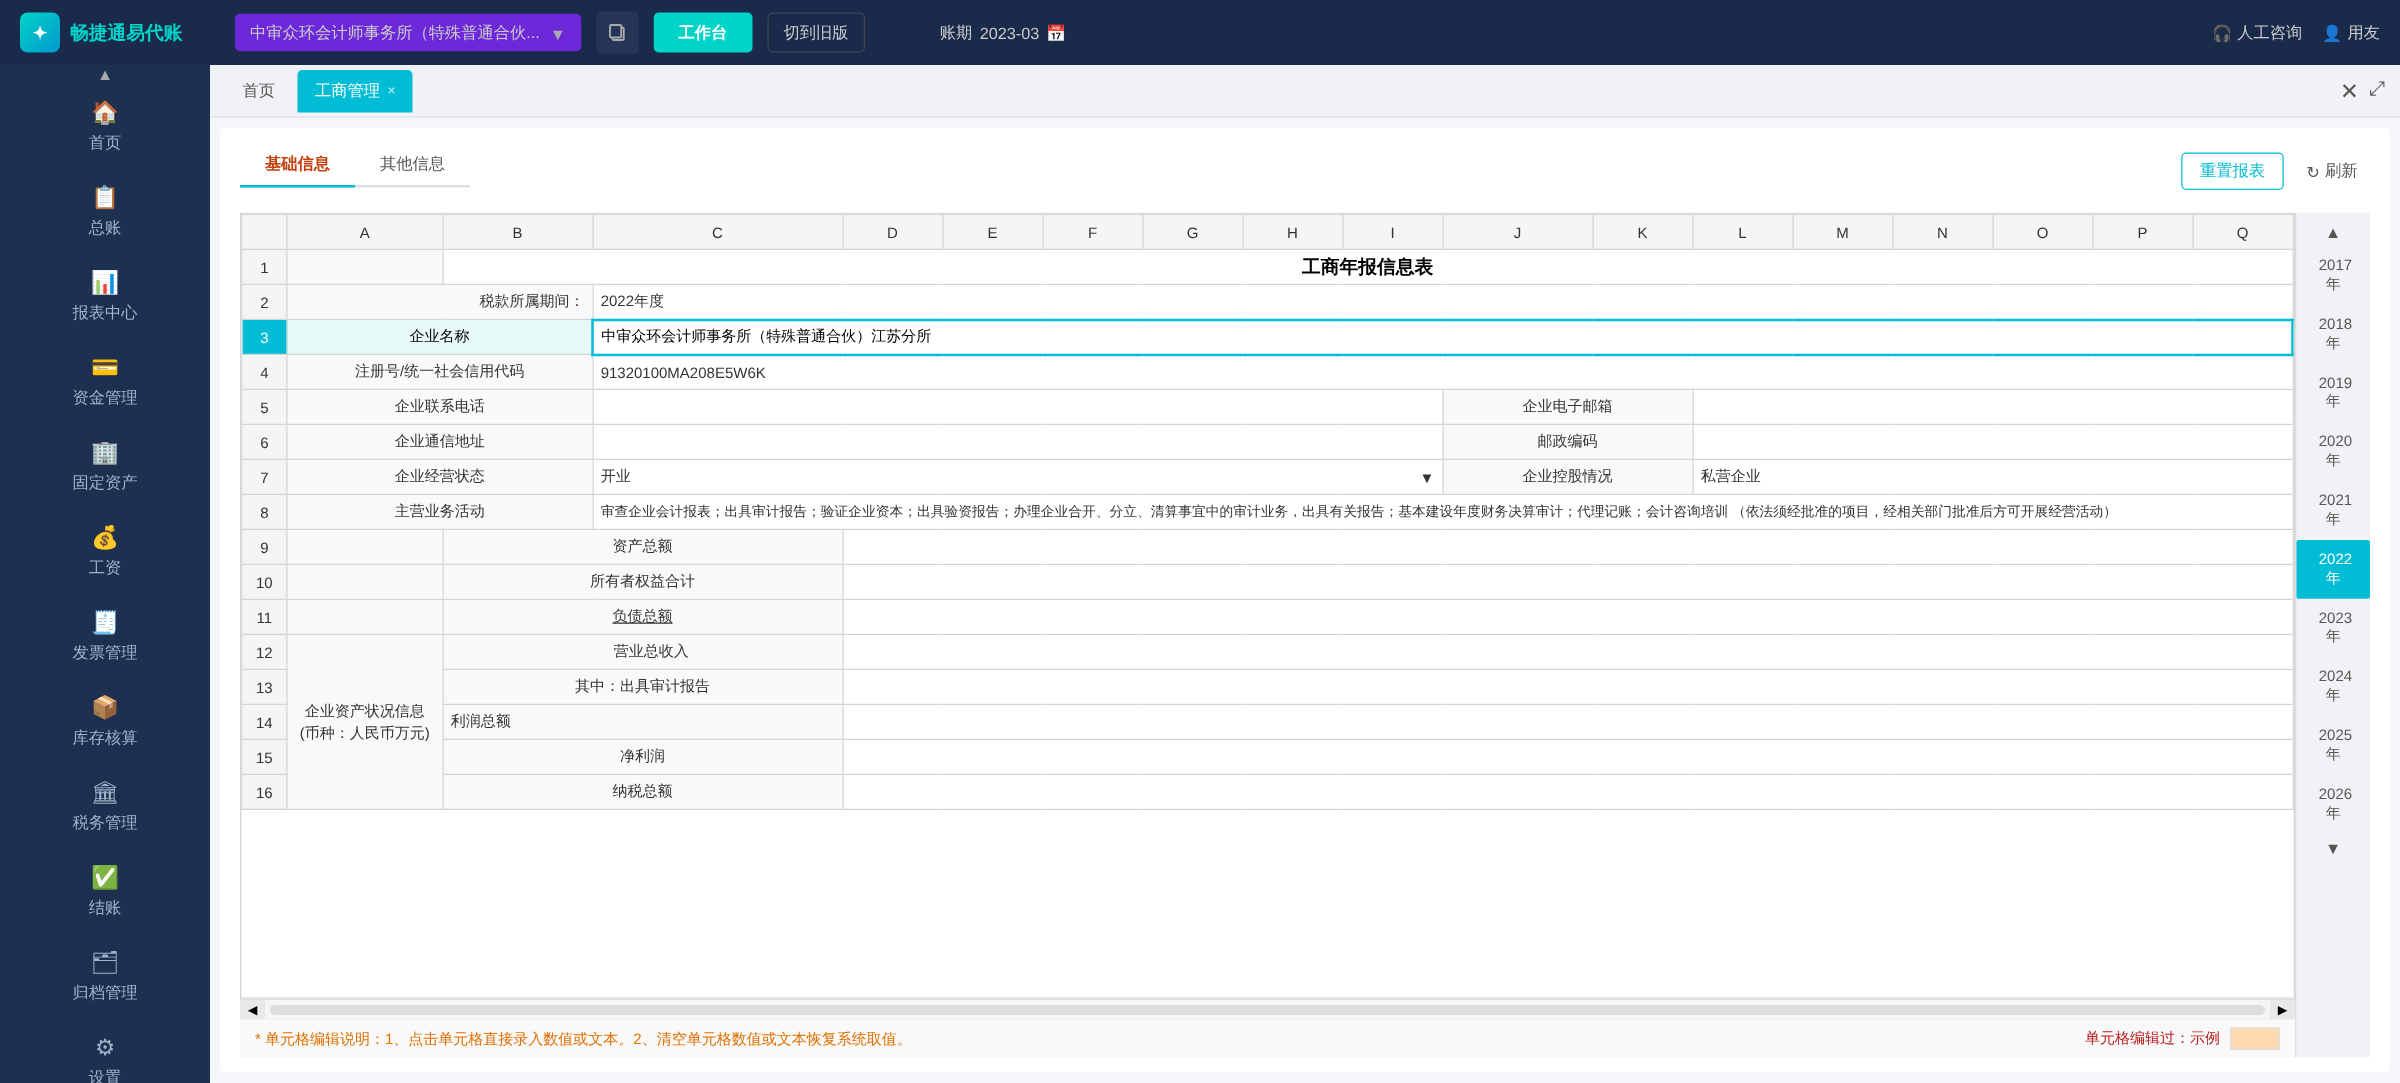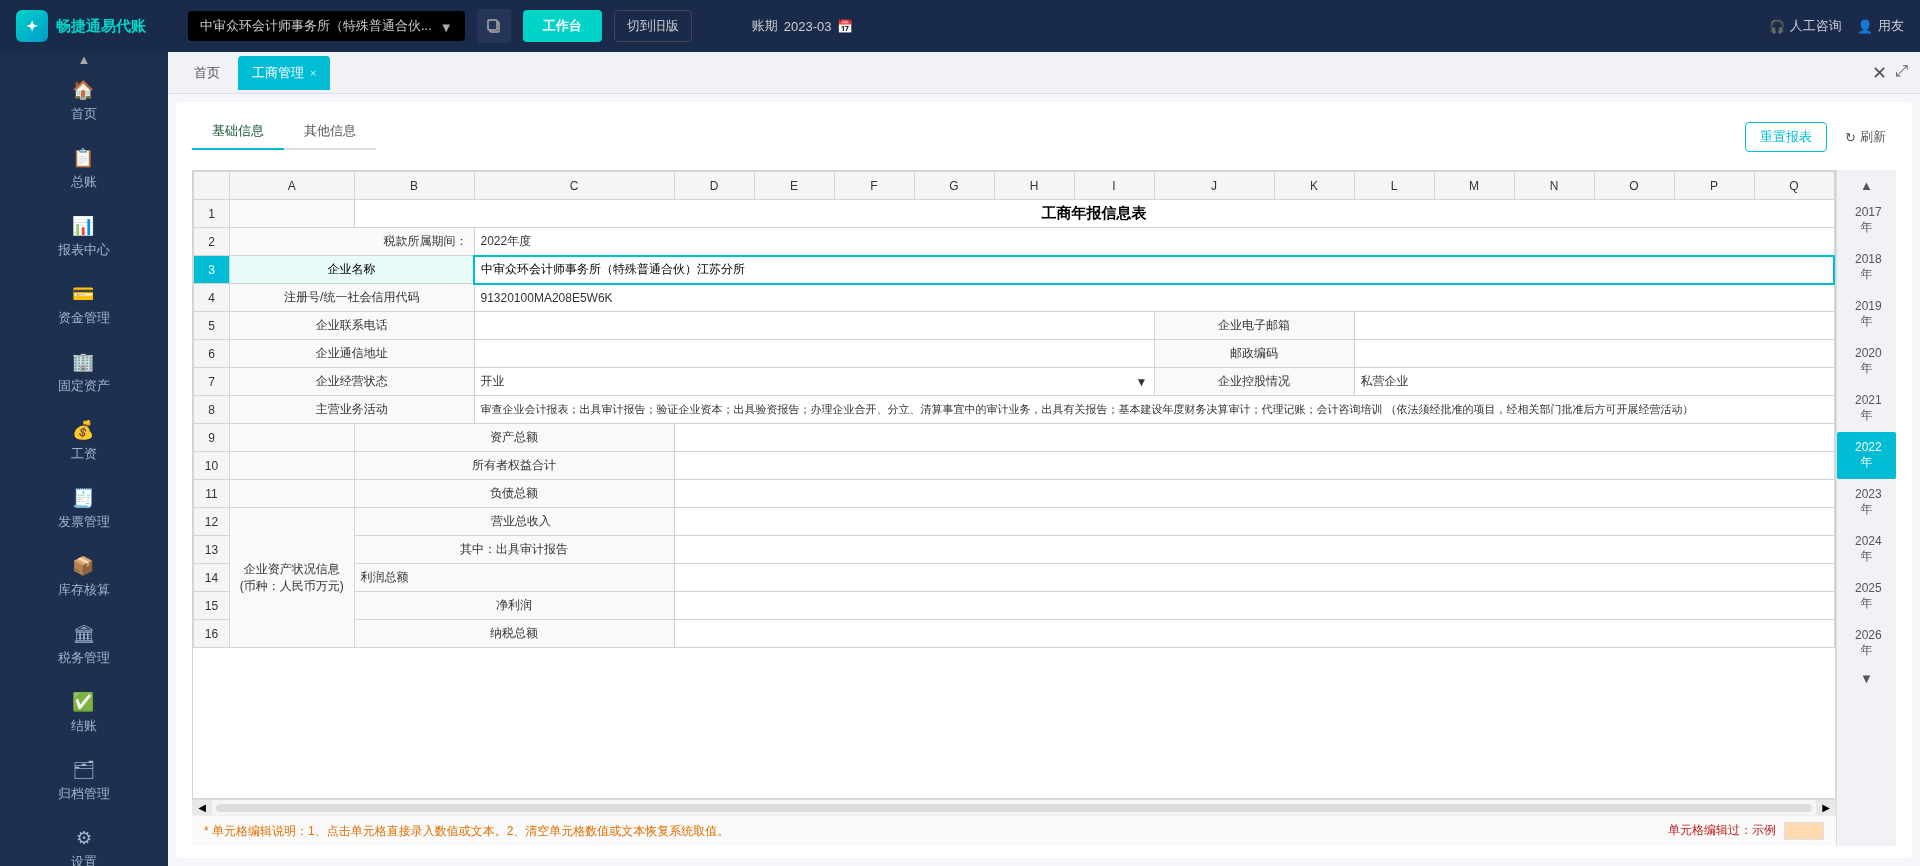--- a/index.html
+++ b/index.html
@@ -2,21 +2,21 @@
 <html><head>
   <meta charset="utf-8">
   <style>
     * { box-sizing: border-box; margin: 0; padding: 0; }
     body { font-family: 'Microsoft YaHei', '微软雅黑', sans-serif; font-size: 13px; background: #f0f2f5; overflow: hidden; width: 1920px; height: 866px; }
 
     
     .topbar { display: flex; align-items: center; background: #1a2a4a; height: 52px; padding: 0 16px; gap: 12px; }
     .logo { display: flex; align-items: center; gap: 8px; color: #00d4c8; font-size: 15px; font-weight: bold; min-width: 160px; }
     .logo-icon { width: 32px; height: 32px; background: linear-gradient(135deg, #00d4c8, #0099cc); border-radius: 6px; display: flex; align-items: center; justify-content: center; color: white; font-size: 14px; }
-    .company-selector { display: flex; align-items: flex-end; background: #000000; border-radius: 4px; padding: 6px 12px; color: #ccc; font-size: 13px; cursor: pointer; gap: 8px; min-width: 220px; }
+    .company-selector { display: flex; align-items: flex-end; background: #6d28d9; border-radius: 4px; padding: 6px 12px; color: #ccc; font-size: 13px; cursor: pointer; gap: 8px; min-width: 220px; }
     .company-selector .arrow { color: #aaa; }
     .copy-btn { width: 34px; height: 34px; background: #243558; border-radius: 4px; display: flex; align-items: center; justify-content: center; cursor: pointer; color: #aaa; }
     .workbench-btn { background: #00d4c8; color: white; border: none; padding: 7px 20px; border-radius: 4px; cursor: pointer; font-size: 13px; font-weight: bold; }
     .switch-btn { background: transparent; color: #ccc; border: 1px solid #445; padding: 6px 12px; border-radius: 4px; cursor: pointer; font-size: 13px; }
     .period { color: #ccc; font-size: 13px; display: flex; align-items: center; gap: 6px; padding-left: 48px; }
     .topbar-right { margin-left: auto; display: flex; align-items: center; gap: 16px; color: #ccc; font-size: 13px; }
     .consult { display: flex; align-items: center; gap: 4px; cursor: pointer; }
     .user-info { display: flex; align-items: center; gap: 4px; cursor: pointer; }
 
     
@@ -37,21 +37,21 @@
     .tab-item.home { color: #555; background: transparent; }
     .tab-item.active { background: #00bcd4; color: white; }
     .tab-close { font-size: 11px; cursor: pointer; opacity: 0.8; }
 
     
     .page-content { flex: 1; display: flex; flex-direction: column; padding: 12px 16px; overflow: hidden; background: white; margin: 8px; border-radius: 4px; }
 
     
     .sub-tabs { display: flex; gap: 0; border-bottom: 2px solid #e0e0e0; margin-bottom: 12px; }
     .sub-tab { padding: 8px 20px; cursor: pointer; font-size: 13px; color: #555; border-bottom: 2px solid transparent; margin-bottom: -2px; }
-    .sub-tab.active { color: #14532d; border-bottom-color: #00bcd4; font-weight: 400; }
+    .sub-tab.active { color: #c2410c; border-bottom-color: #00bcd4; font-weight: 700; }
 
     
     .toolbar { display: flex; justify-content: flex-end; gap: 8px; margin-bottom: 10px; }
     .reset-btn { border: 1px solid #00bcd4; color: #00bcd4; background: white; padding: 5px 14px; border-radius: 4px; cursor: pointer; font-size: 13px; }
     .refresh-btn { border: none; background: transparent; color: #555; padding: 5px 10px; cursor: pointer; font-size: 13px; display: flex; align-items: center; gap: 4px; }
     .sheet-wrapper { flex: 1; overflow: auto; border: 1px solid #d0d5da; }
     
     table.sheet { border-collapse: collapse; font-size: 12px; min-width: 100%; }
     table.sheet th, table.sheet td { border: 1px solid #d0d5da; padding: 3px 6px; white-space: nowrap; height: 28px; }
     
@@ -305,21 +305,21 @@
                 <tr>
                   <td class="row-header">10</td>
                   <td style="background:#f9f9f9;"></td>
                   <td colspan="2" class="label-cell" style="text-align:center;">所有者权益合计</td>
                   <td colspan="14" class="data-cell"></td>
                 </tr>
 
                 <tr>
                   <td class="row-header">11</td>
                   <td style="background:#f9f9f9;"></td>
-                  <td colspan="2" class="label-cell" style="text-align:center;">负债总额</td>
+                  <td colspan="2" class="label-cell" style="text-align:center;text-decoration:underline;">负债总额</td>
                   <td colspan="14" class="data-cell"></td>
                 </tr>
 
                 <tr>
                   <td class="row-header">12</td>
                   <td rowspan="5" class="label-cell" style="text-align:center; white-space:normal; font-size:12px; vertical-align:middle;" colspan="1">企业资产状况信息(币种：人民币万元)</td>
                   <td colspan="2" class="label-cell" style="text-align:center;padding-left:20px;">营业总收入</td>
                   <td colspan="14" class="data-cell"></td>
                 </tr>
 

